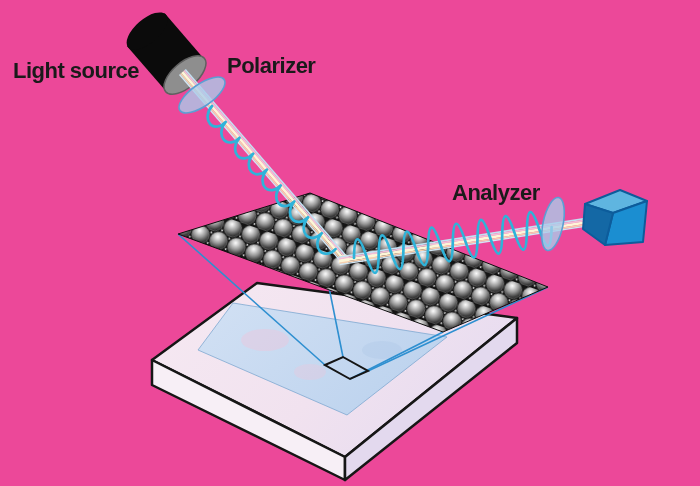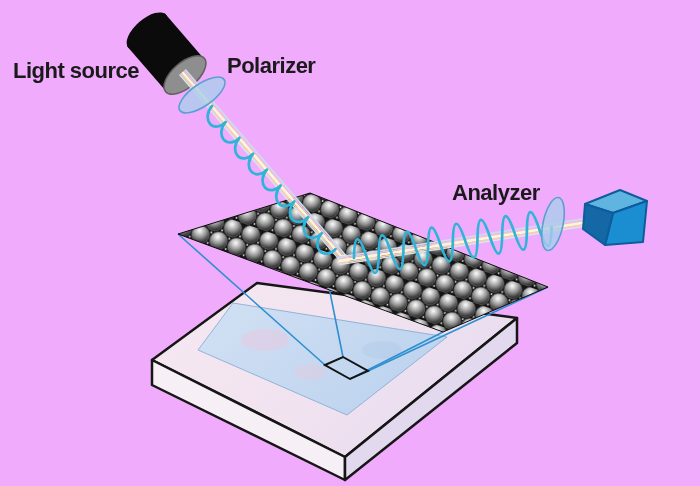--- a/index.html
+++ b/index.html
@@ -1,17 +1,17 @@
 <!DOCTYPE html>
 <html style="--wave-cyan: #2fb3d9; --callout-blue: #2e8fd0; --lens-fill: #a9cdea; --lens-rim: #5b9fd4; --detector-top: #5fb5e0; --detector-front: #1b8ed1; --detector-side: #1468a5; --detector-outline: #0d5c9b; --label-text: #1a1a1a;"><head>
 <meta charset="utf-8">
 <style>
   html,body{margin:0;padding:0;background:#ffffff;}
   .stage{
-    position:relative;width:700px;height:486px;background:#f0abfc;overflow:hidden;
+    position:relative;width:700px;height:486px;background:#ec4899;overflow:hidden;
     font-family:"Liberation Sans",sans-serif;
   }
   .stage svg{position:absolute;left:0;top:0;}
   .lbl{
     position:absolute;font-weight:bold;font-size:22px;letter-spacing:-0.5px;
     color:var(--label-text,#1a1a1a);white-space:nowrap;line-height:1;
   }
   .wave{fill:none;stroke:var(--wave-cyan,#2fb3d9);stroke-width:2.7;stroke-linecap:round;stroke-linejoin:round;}
   .callout{stroke:var(--callout-blue,#2e8fd0);stroke-width:1.6;}
   .lens{fill:var(--lens-fill,#a9cdea);fill-opacity:.78;stroke:var(--lens-rim,#5b9fd4);stroke-width:1.6;}

